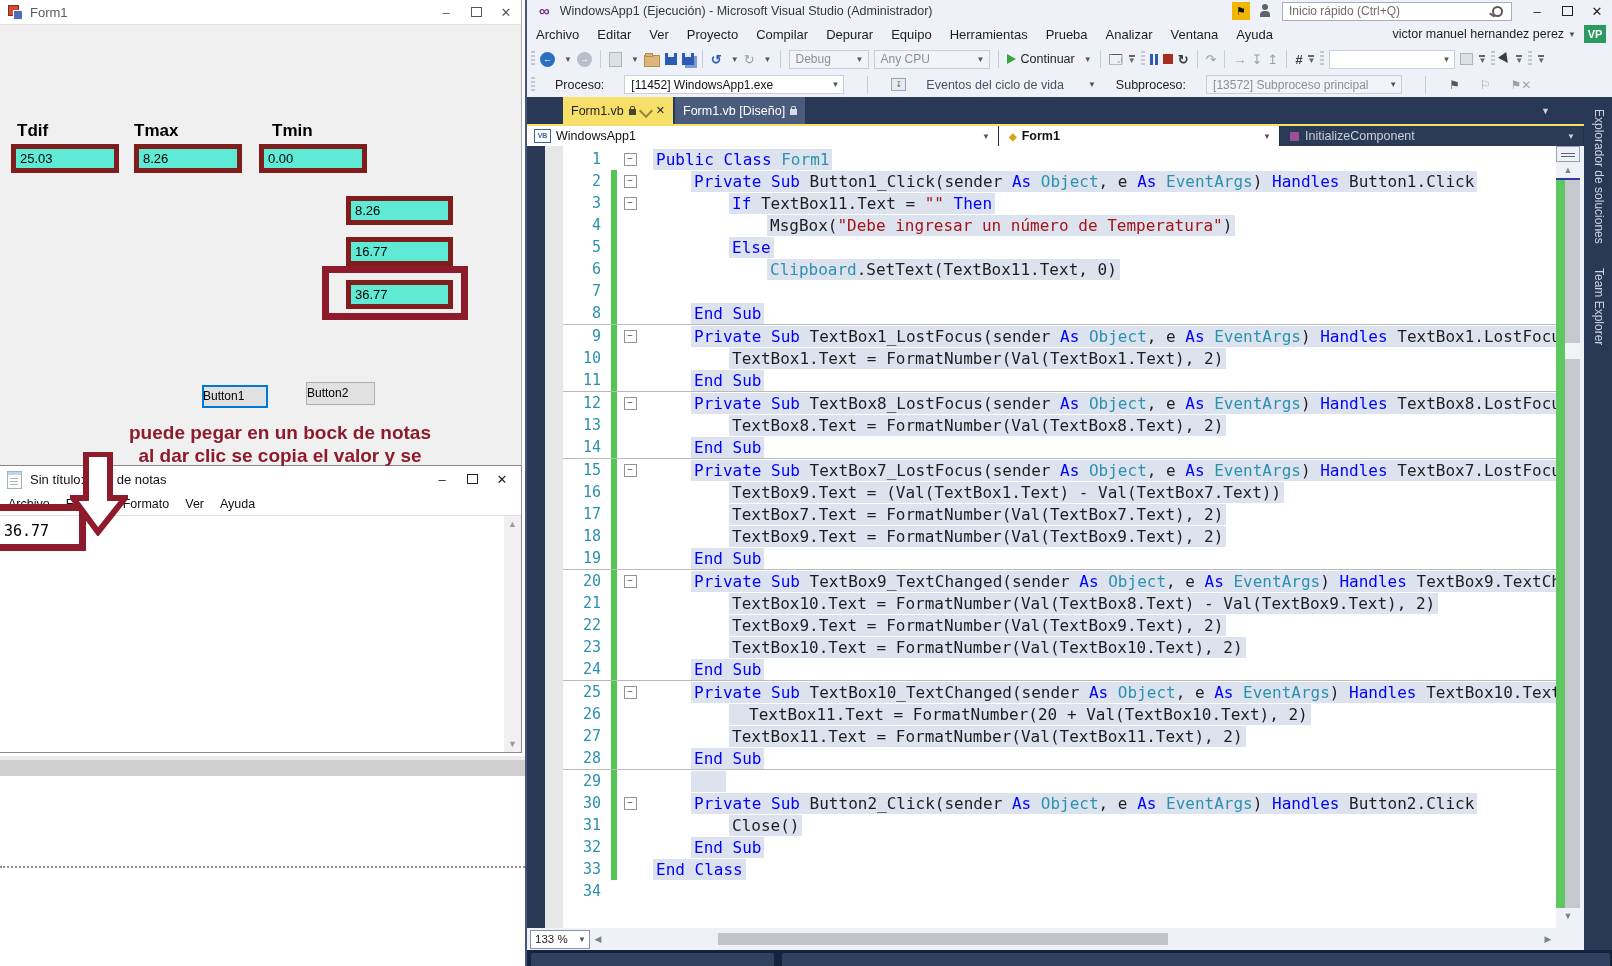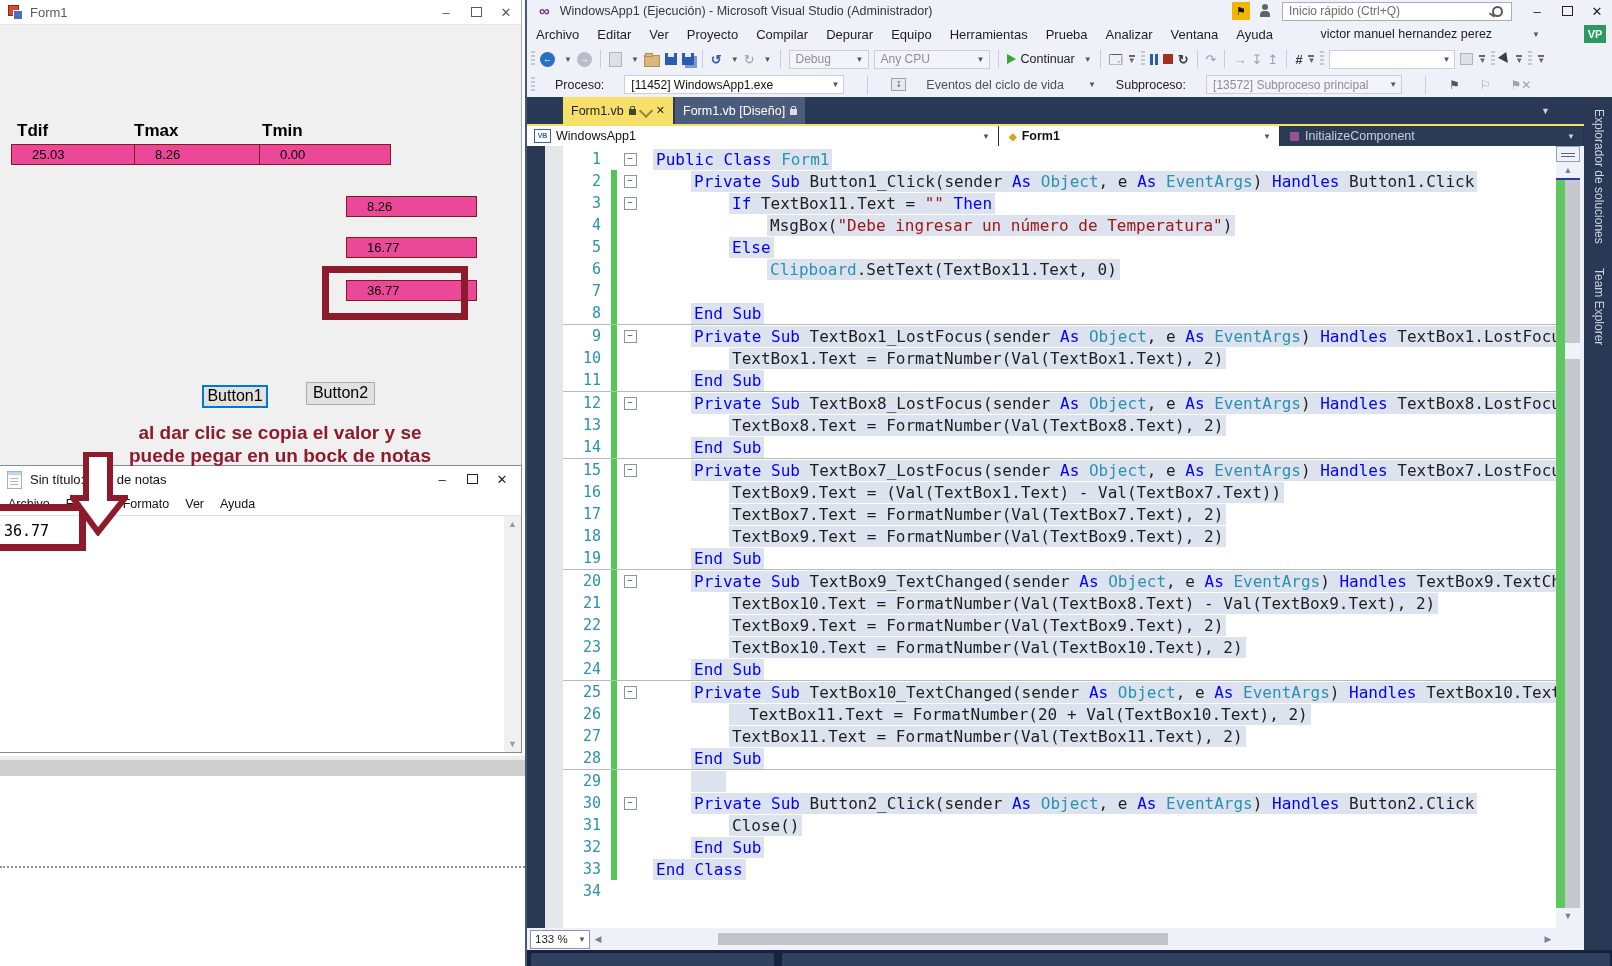--- a/index.html
+++ b/index.html
@@ -10,24 +10,24 @@
   .form-win{position:absolute;left:0;top:0;width:521px;height:465px;background:#f0f0f0;
             border-right:1px solid #a8adb5;}
   .form-titlebar{height:24px;background:#fff;display:flex;align-items:center;border-bottom:1px solid #e4e4e4;}
   .form-icon{width:14px;height:14px;margin-left:8px;position:relative;}
   .form-icon .p1{position:absolute;left:0;top:0;width:9px;height:9px;background:#d9482c;border:1px solid #7c2f1d;}
   .form-icon .p2{position:absolute;left:5px;top:5px;width:8px;height:8px;background:#4d6fbb;border:1px solid #fff;}
   .form-title{margin-left:8px;font-size:13px;color:#5a5a5a;}
   .win-btn{width:30px;text-align:center;font-size:13px;color:#5a5a5a;cursor:default;}
   .maxbox{display:inline-block;width:9px;height:8px;border:1px solid #5a5a5a;}
   .form-label{position:absolute;font-size:17px;font-weight:bold;color:#000;}
-  .tb{position:absolute;background:#ec4899;border:1px solid #7f1d1d;font-size:13px;
-      padding:1px 20px;line-height:17px;color:#000;}
-  .btn{position:absolute;background:#e1e1e1;border:1px solid #adadad;font-size:16px;
-       text-align:center;line-height:20px;color:#000;}
+  .tb{position:absolute;background:#5eead4;border:5px solid #7f1d1d;font-size:13px;
+      padding:1px 4px;line-height:17px;color:#000;}
+  .btn{position:absolute;background:#e1e1e1;border:1px solid #adadad;font-size:12px;
+       text-align:left;line-height:20px;color:#000;}
   .btn.focused{border:1px solid #0078d7;box-shadow:0 0 0 1px #0078d7 inset;}
   .redbox{position:absolute;border:7px solid #8e1b2b;background:transparent;z-index:5;}
   .ann{position:absolute;left:60px;top:421px;width:440px;text-align:center;color:#8e1b2b;
        font-weight:bold;font-size:19px;line-height:23px;z-index:4;}
 
   
   .notepad{position:absolute;left:0;top:465px;width:522px;height:288px;background:#fff;
            border:1px solid #8a8a8a;border-left:none;box-sizing:border-box;}
   .np-titlebar{height:27px;display:flex;align-items:center;}
   .np-icon{width:13px;height:16px;margin-left:7px;background:#fdfdfd;border:1px solid #9eb2c6;position:relative;}
@@ -61,21 +61,21 @@
   .person:after{content:"";position:absolute;left:2px;top:8px;width:10px;height:6px;border-radius:4px 4px 0 0;background:#5c636e;}
   .quick{width:228px;height:17px;background:#fff;border:1px solid #a6aebf;display:flex;align-items:center;}
   .quick .ph{flex:1;font-size:12px;color:#6d6d6d;padding-left:6px;white-space:nowrap;overflow:hidden;}
   .mag{width:7px;height:7px;border:2px solid #5a5a5a;border-radius:50%;position:relative;margin-right:8px;}
   .mag:after{content:"";position:absolute;left:-5px;top:6px;width:6px;height:2px;background:#5a5a5a;transform:rotate(35deg);}
   .vs-winbtns{display:flex;margin-left:10px;}
   .vs-winbtns .win-btn{color:#222;}
 
   .vs-menubar{height:24px;display:flex;align-items:center;font-size:13px;}
   .vs-menu-item{padding:0 9px;white-space:nowrap;}
-  .vs-user{margin-left:auto;display:flex;align-items:center;font-size:12.5px;white-space:nowrap;gap:36px;}
+  .vs-user{margin-left:auto;display:flex;align-items:center;font-size:12.5px;white-space:nowrap;}
   .vp-badge{width:22px;height:18px;background:#2c9961;color:#fff;font-weight:bold;font-size:11px;
             text-align:center;line-height:18px;margin:0 6px 0 8px;}
   .caret{font-size:8px;color:#555;margin-left:4px;}
 
   .vs-toolbar{height:26px;display:flex;align-items:center;gap:5px;padding-left:4px;}
   .grip{width:4px;height:16px;background:repeating-linear-gradient(#c3c8d4 0 2px,transparent 2px 4px);}
   .tbsep{width:1px;height:18px;background:#c8ccd9;margin:0 3px;}
   .circ{width:15px;height:15px;border-radius:50%;color:#fff;font-size:9px;text-align:center;line-height:15px;}
   .c-blue{background:#2a70c2;} .c-gray{background:#b8bdc9;}
   .glyph{font-size:13px;line-height:15px;}
@@ -182,37 +182,37 @@
       <span class="form-title">Form1</span>
       <span style="margin-left:auto;display:flex;">
         <span class="win-btn">–</span>
         <span class="win-btn"><span class="maxbox"></span></span>
         <span class="win-btn">✕</span>
       </span>
     </div>
 
     <span class="form-label" style="left:17px;top:121px;">Tdif</span>
     <span class="form-label" style="left:134px;top:121px;">Tmax</span>
-    <span class="form-label" style="left:262px;top:121px;">Tmin</span>
+    <span class="form-label" style="left:272px;top:121px;">Tmin</span>
 
     <span class="tb" style="left:11px;top:144px;width:90px;">25.03</span>
     <span class="tb" style="left:134px;top:144px;width:90px;">8.26</span>
     <span class="tb" style="left:259px;top:144px;width:90px;">0.00</span>
 
     <span class="tb" style="left:346px;top:196px;width:89px;">8.26</span>
     <span class="tb" style="left:346px;top:237px;width:89px;">16.77</span>
     <span class="tb" style="left:346px;top:280px;width:89px;">36.77</span>
     <span class="redbox" style="left:322px;top:266px;width:132px;height:40px;"></span>
 
     <span class="btn focused" style="left:202px;top:385px;width:64px;height:21px;">Button1</span>
     <span class="btn" style="left:306px;top:382px;width:67px;height:21px;">Button2</span>
 
     <div class="ann">
+      <div>puede pegar en un bock de notas</div>
       <div>al dar clic se copia el valor y se</div>
-      <div>puede pegar en un bock de notas</div>
     </div>
   </div>
 
   <div class="notepad">
     <div class="np-titlebar">
       <span class="np-icon"></span>
       <span class="np-title">Sin título: Bloc de notas</span>
       <span style="margin-left:auto;display:flex;margin-right:4px;">
         <span class="win-btn" style="color:#222;">–</span>
         <span class="win-btn" style="color:#222;"><span class="maxbox" style="border-color:#222;"></span></span>

